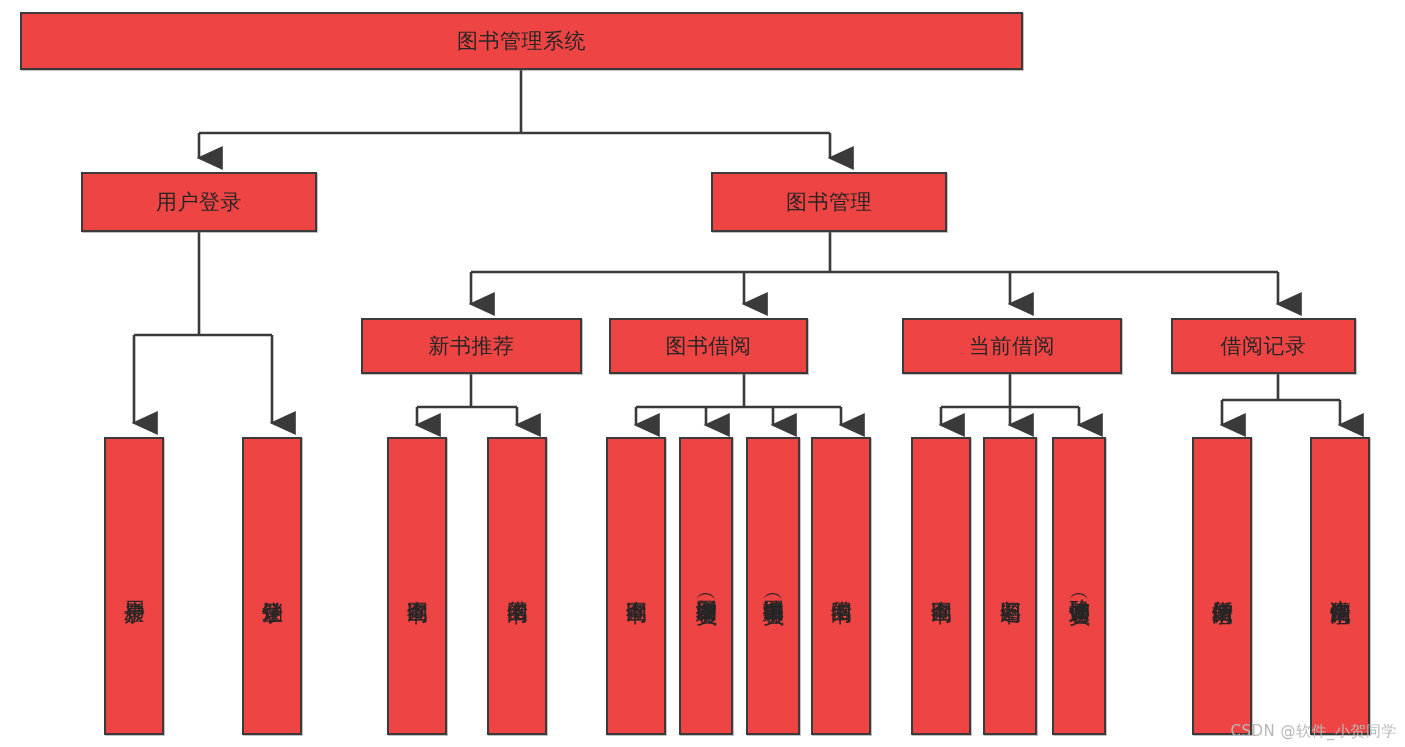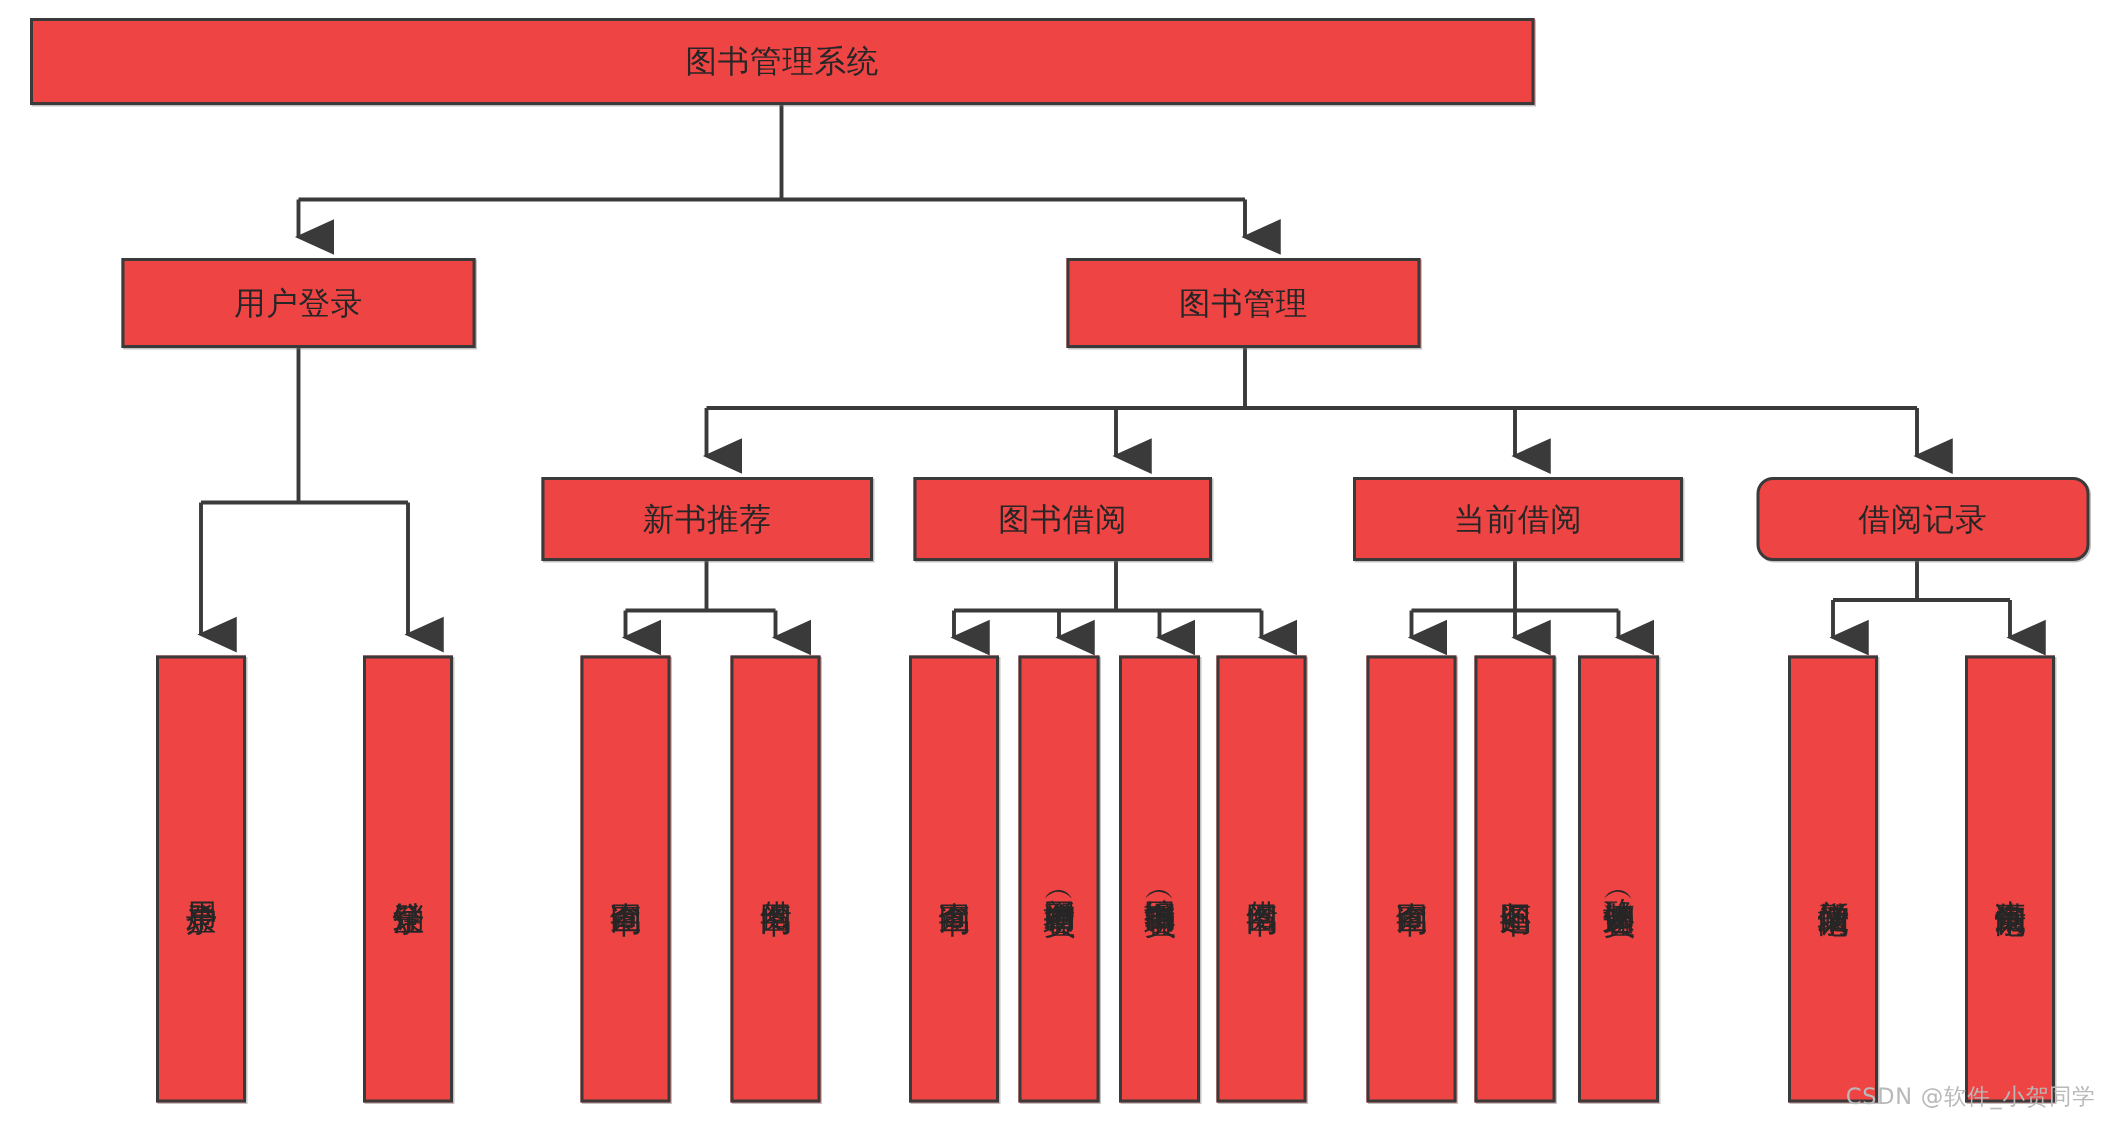--- a/index.html
+++ b/index.html
@@ -136,21 +136,21 @@
 
   <div class="node horiz" style="left:361px; top:318px; width:221px; height:56px;">
     <span class="label">新书推荐</span>
   </div>
   <div class="node horiz" style="left:609px; top:318px; width:199px; height:56px;">
     <span class="label">图书借阅</span>
   </div>
   <div class="node horiz" style="left:902px; top:318px; width:220px; height:56px;">
     <span class="label">当前借阅</span>
   </div>
-  <div class="node horiz" style="left:1171px; top:318px; width:222px; height:56px;border-radius:11px;">
+  <div class="node horiz" style="left:1171px; top:318px; width:185px; height:56px;">
     <span class="label">借阅记录</span>
   </div>
 
   <div class="node vert" style="left:104px; top:437px; width:60px; height:298px;">
     <span class="label">用户登录</span>
   </div>
   <div class="node vert" style="left:242px; top:437px; width:60px; height:298px;">
     <span class="label">注销登录</span>
   </div>
 

